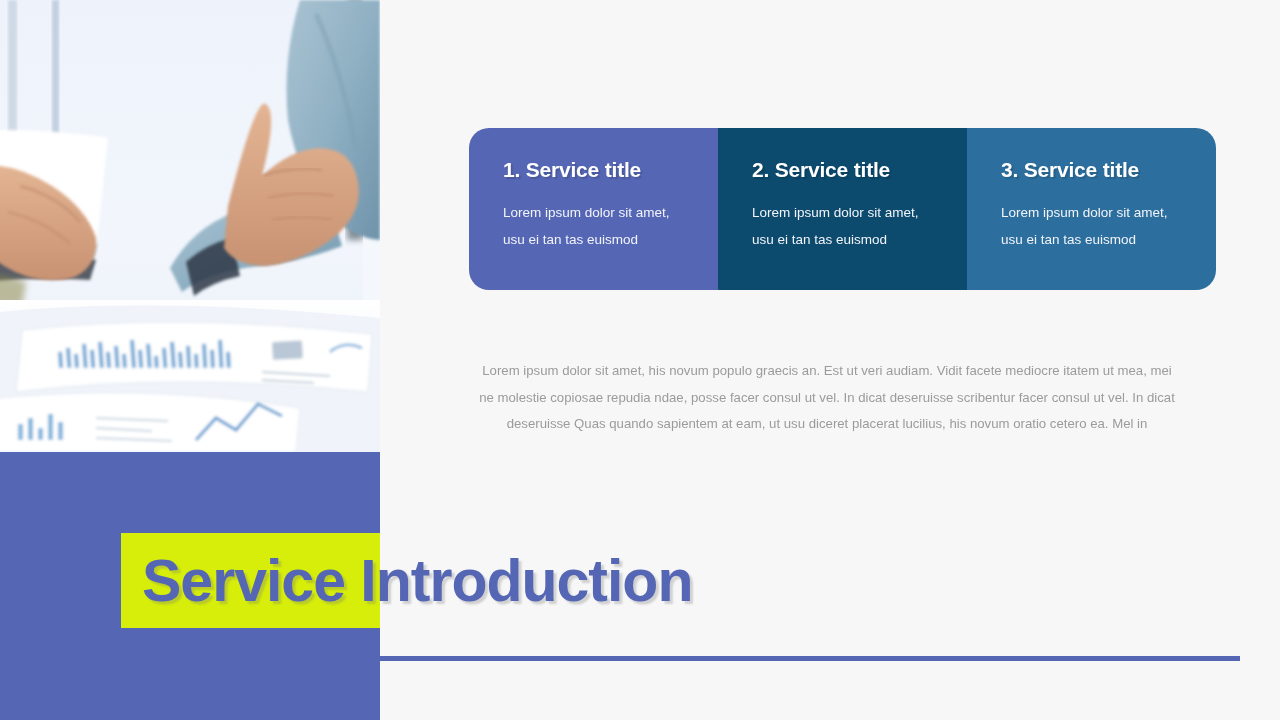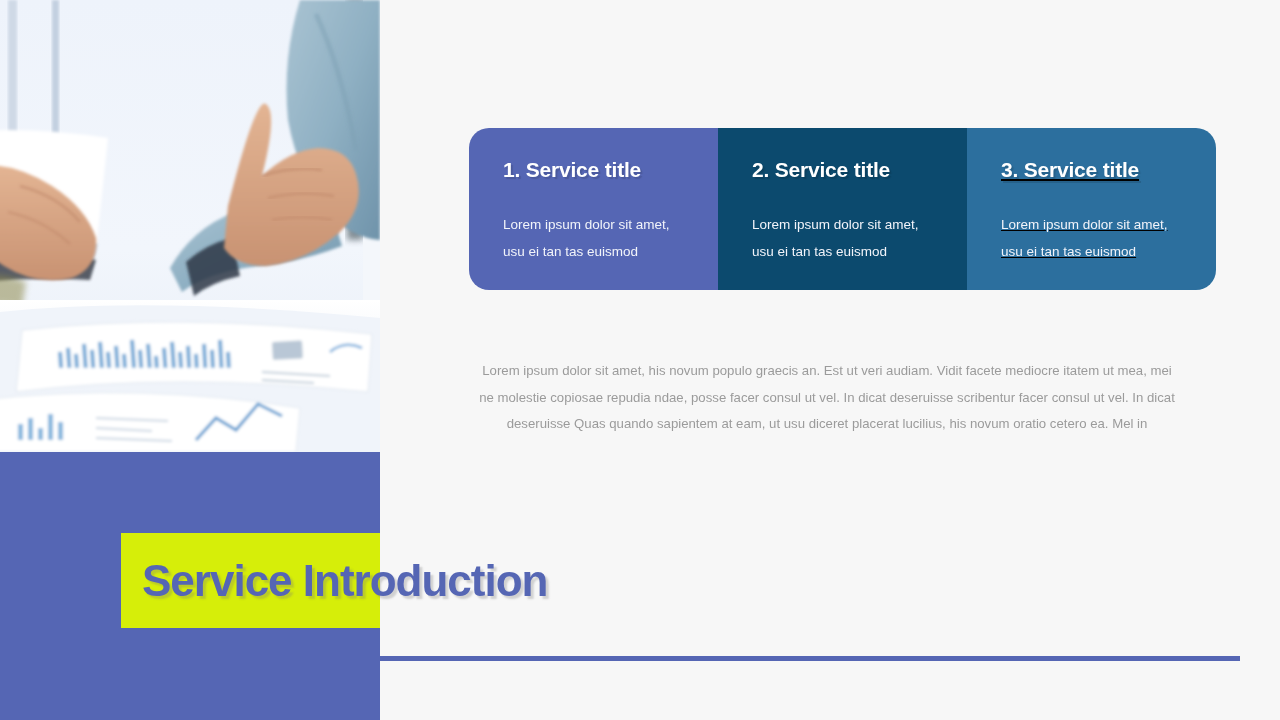--- a/index.html
+++ b/index.html
@@ -45,32 +45,32 @@
     border-radius: 20px;
     overflow: hidden;
   }
   .card {
     flex: 1 1 0;
     padding: 30px 0 0 34px;
     position: relative;
   }
   .card-1 { background: #5566b4; }
   .card-2 { background: #0c4a6e; }
-  .card-3 { background: #2c6f9e; text-decoration: underline; }
+  .card-3 { background: #2c6f9e; }
 
   .card-title {
     font-size: 21px;
     font-weight: 900;
     color: #ffffff;
     letter-spacing: -0.2px;
     text-shadow: 2px 2px 1px rgba(0,0,0,0.13);
     white-space: nowrap;
   }
   .card-body {
-    margin-top: 29px;
+    margin-top: 17px;
     font-size: 13.5px;
     line-height: 27px;
     color: #f2f4fa;
     max-width: 190px;
   }
 
   
   .paragraph {
     position: absolute;
     left: 474px; top: 358px;
@@ -84,21 +84,21 @@
   
   .highlight-box {
     position: absolute;
     left: 121px; top: 533px;
     width: 259px; height: 95px;
     background: #d6ee09;
   }
   .big-title {
     position: absolute;
     left: 142px; top: 545px;
-    font-size: 44px;
+    font-size: 59px;
     line-height: 72px;
     font-weight: 900;
     color: #5566b4;
     letter-spacing: -1px;
     white-space: nowrap;
     text-shadow: 3px 3px 2px rgba(120,120,120,0.30);
   }
 
   
   .bottom-rule {

